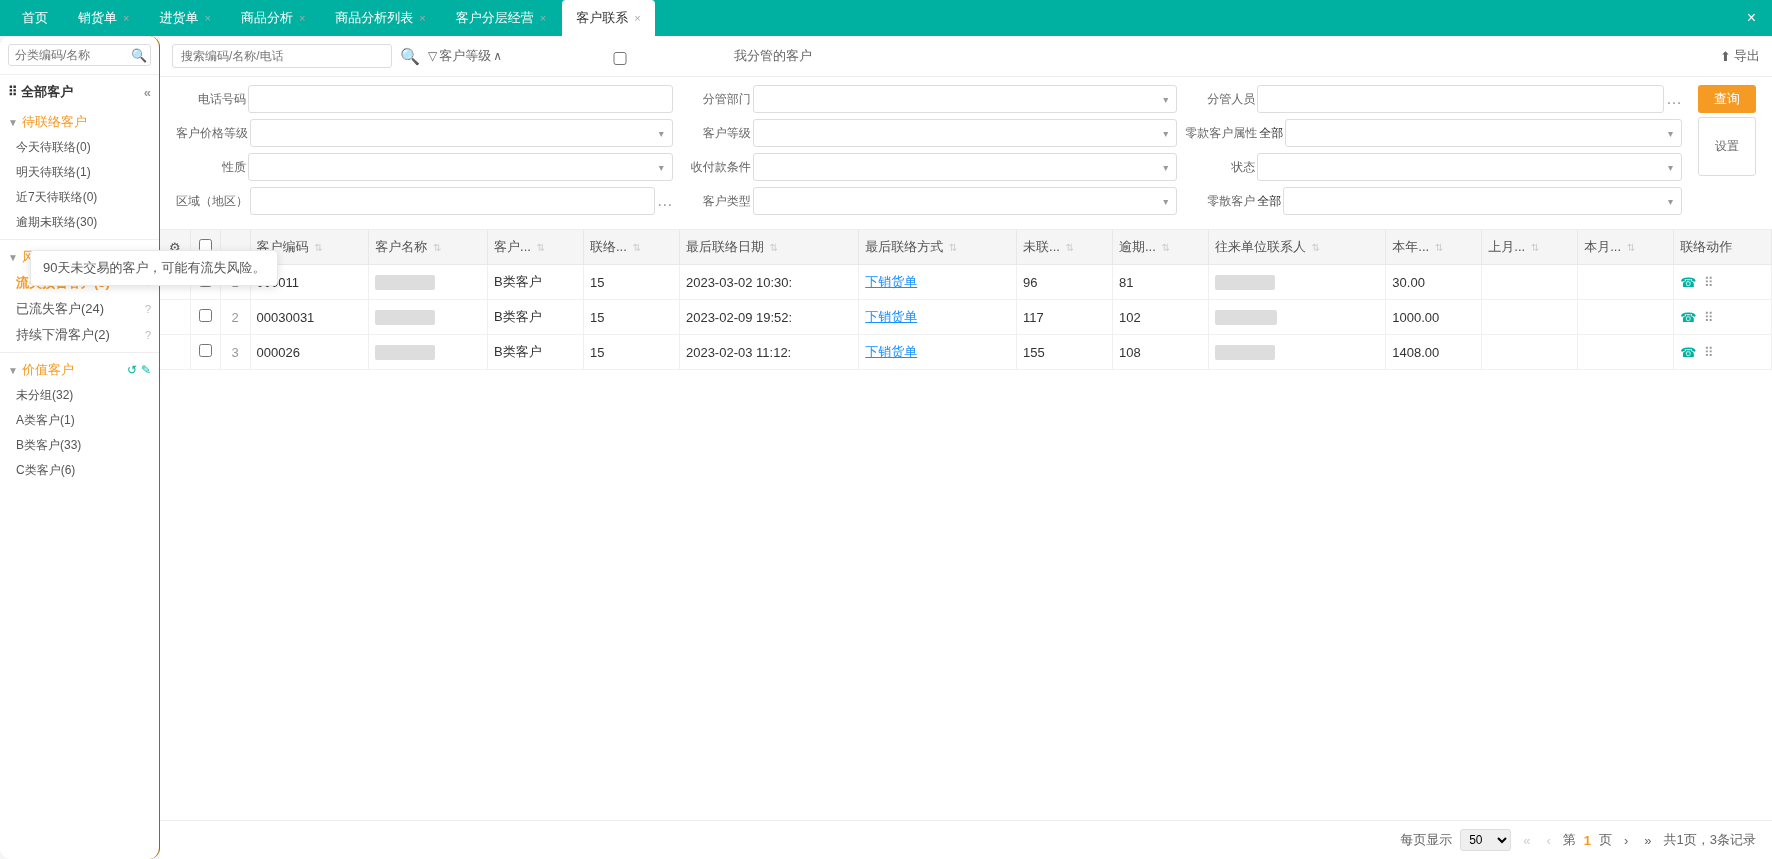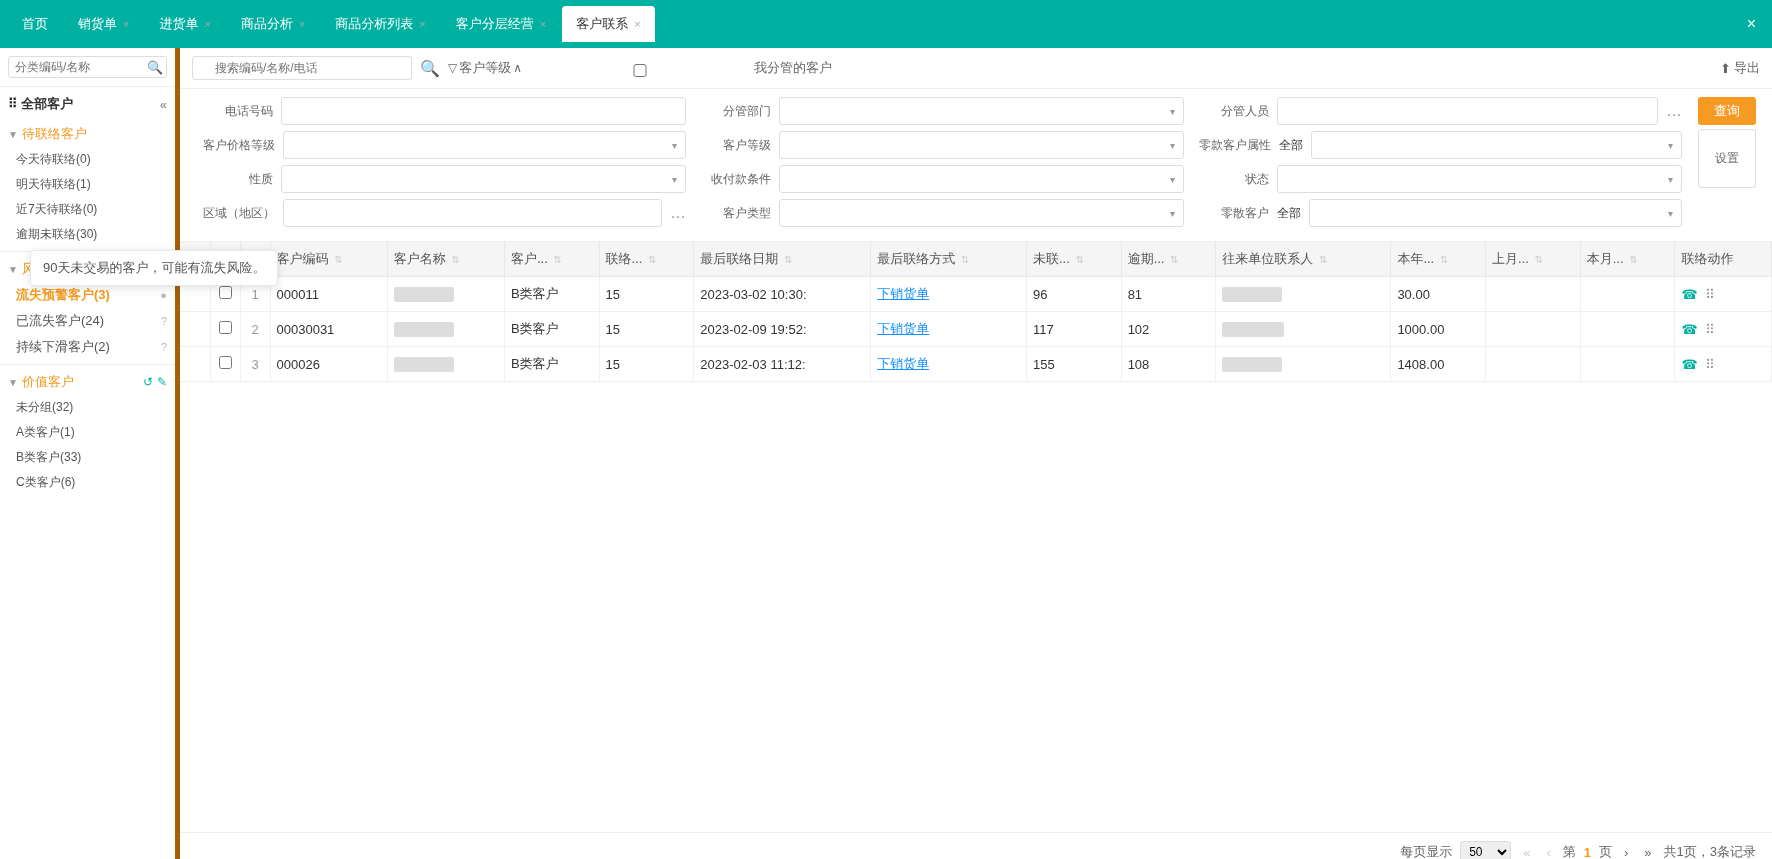--- a/index.html
+++ b/index.html
@@ -1,21 +1,21 @@
 <!DOCTYPE html>
 <html><head>
   <meta charset="utf-8">
   <style>
     * { box-sizing: border-box; margin: 0; padding: 0; font-family: 'Microsoft YaHei', Arial, sans-serif; font-size: 13px; }
     body { background: #f5f5f5; overflow: hidden; }
 
     
     .top-nav {
       background: #00b0a0;
-      height: 48px;
+      height: 36px;
       display: flex;
       align-items: center;
       padding: 0 8px;
       gap: 2px;
     }
     .top-nav .nav-item {
       color: #fff;
       padding: 0 14px;
       height: 36px;
       display: flex;
@@ -44,27 +44,28 @@
     }
 
     
     .main-layout {
       display: flex;
       height: calc(100vh - 36px);
     }
 
     
     .sidebar {
-      width: 180px;
-      background: #fff;
-      border-right: 5px solid #a16207;
+      width: 160px;
+      background: #fff;
+      border-right: 1px solid #a16207;
       display: flex;
       flex-direction: column;
       overflow-y: auto;
       flex-shrink: 0;
+      border-radius: 11px;
     }
     .sidebar-search {
       padding: 8px;
       display: flex;
       align-items: center;
       border-bottom: 1px solid #eee;
     }
     .sidebar-search input {
       border: 1px solid #ddd;
       border-radius: 3px;
@@ -138,21 +139,21 @@
       background: #fff;
       padding: 8px 12px;
       display: flex;
       align-items: center;
       gap: 8px;
       border-bottom: 1px solid #eee;
     }
     .filter-bar input {
       border: 1px solid #ddd;
       border-radius: 3px;
-      padding: 4px 22px;
+      padding: 4px 8px;
       width: 220px;
       font-size: 12px;
       outline: none;
     }
     .filter-bar .search-btn {
       background: none;
       border: none;
       cursor: pointer;
       color: #f59a23;
       font-size: 16px;
@@ -194,22 +195,21 @@
     .filter-row {
       display: flex;
       align-items: center;
       gap: 8px;
       margin-bottom: 6px;
     }
     .filter-field {
       display: flex;
       align-items: center;
       flex: 1;
-      gap: 8px;
-      margin-left: 7px;
+      gap: 2px;
     }
     .filter-field label {
       color: #666;
       font-size: 12px;
       white-space: nowrap;
       min-width: 70px;
       text-align: right;
     }
     .filter-field input, .filter-field .select-box {
       flex: 1;

